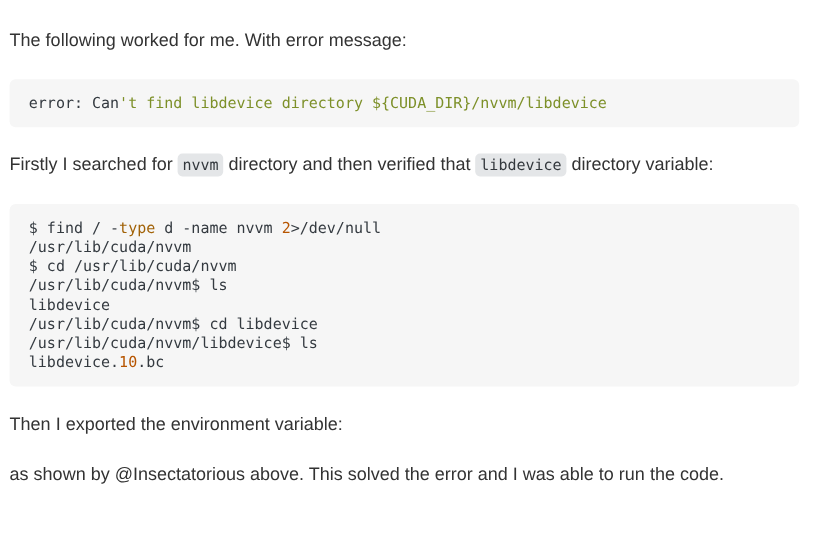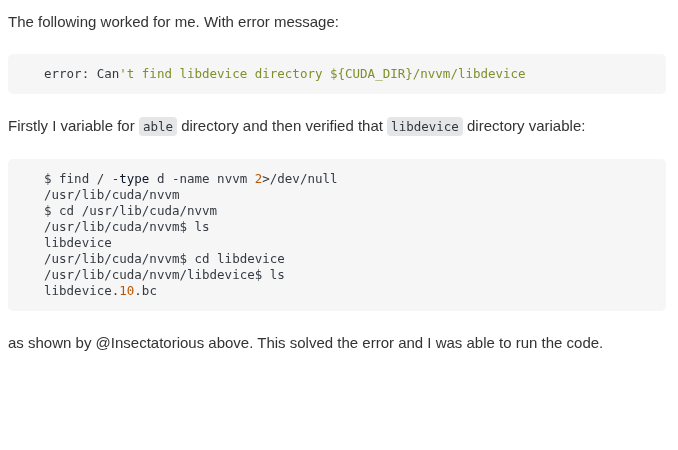--- a/index.html
+++ b/index.html
@@ -15,21 +15,21 @@
     color: #333333;
     box-sizing: border-box;
     padding-top: 8px;
   }
   .answer-body {
     width: 678px;
   }
   p.prose {
     font-size: 15px;
     line-height: 20px;
-    margin: 4px 12px 22px 8px;
+    margin: 16px 12px 22px 8px;
     color: #333333;
   }
   p.prose:last-child {
     margin-bottom: 0;
   }
   pre.code-block {
     background: #f6f6f6;
     border-radius: 5px;
     margin: 0 12px 22px 8px;
     padding: 12px 16px;
@@ -39,44 +39,44 @@
     color: #343a40;
     overflow: hidden;
     white-space: pre;
   }
   pre.code-block code {
     font-family: "DejaVu Sans Mono", monospace;
   }
   .code-line {
     display: block;
     min-height: 16px;
-    margin-left: 20px;
   }
   .hl-string { color: #7d9029; }
-  .hl-keyword { color: #0f172a; }
+  .hl-keyword { color: #a16207; }
   .hl-number { color: #b75501; }
   code.inline-code {
     background: #e4e6e8;
     border-radius: 4px;
     padding: 2px 4px 2px 4px;
     font-family: "DejaVu Sans Mono", monospace;
     font-size: 12.5px;
     color: #32373c;
   }
 </style>
 </head>
 <body>
 
 <div class="answer-body">
 
   <p class="prose"><span>The following worked for me. With error message:</span></p>
 
   <pre class="code-block"><code><span class="code-line"><span>error: Can</span><span class="hl-string">'t find libdevice directory ${CUDA_DIR}/nvvm/libdevice</span></span></code></pre>
 
-  <p class="prose"><span>Firstly I variable for </span><code class="inline-code">able</code><span> directory and then verified that </span><code class="inline-code">libdevice</code><span> directory variable:</span></p>
+  <p class="prose"><span>Firstly I searched for </span><code class="inline-code">nvvm</code><span> directory and then verified that </span><code class="inline-code">libdevice</code><span> directory variable:</span></p>
 
   <pre class="code-block"><code><span class="code-line"><span>$ find / -</span><span class="hl-keyword">type</span><span> d -name nvvm </span><span class="hl-number">2</span><span>&gt;/dev/null</span></span><span class="code-line">/usr/lib/cuda/nvvm</span><span class="code-line">$ cd /usr/lib/cuda/nvvm</span><span class="code-line">/usr/lib/cuda/nvvm$ ls</span><span class="code-line">libdevice</span><span class="code-line">/usr/lib/cuda/nvvm$ cd libdevice</span><span class="code-line">/usr/lib/cuda/nvvm/libdevice$ ls</span><span class="code-line"><span>libdevice.</span><span class="hl-number">10</span><span>.bc</span></span></code></pre>
 
+  <p class="prose"><span>Then I exported the environment variable:</span></p>
 
 
   <p class="prose"><span>as shown by @Insectatorious above. This solved the error and I was able to run the code.</span></p>
 
 </div>
 
 </body></html>

